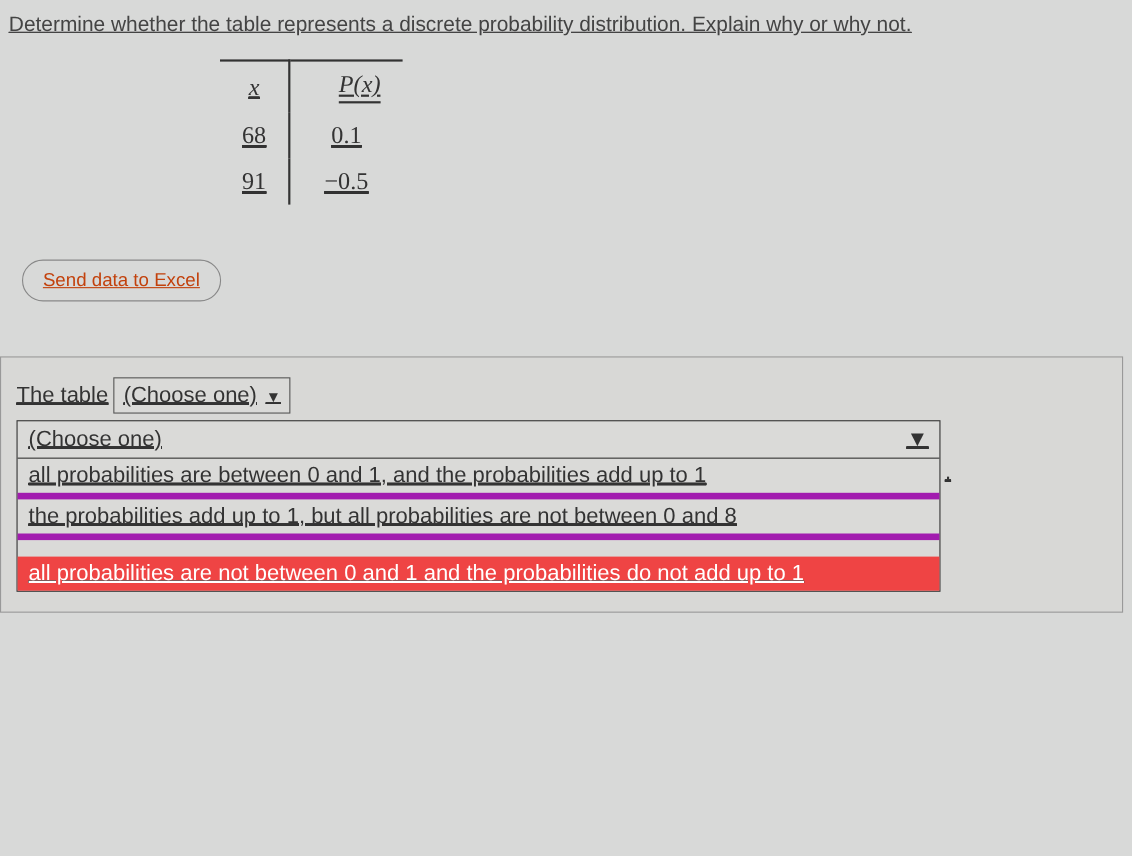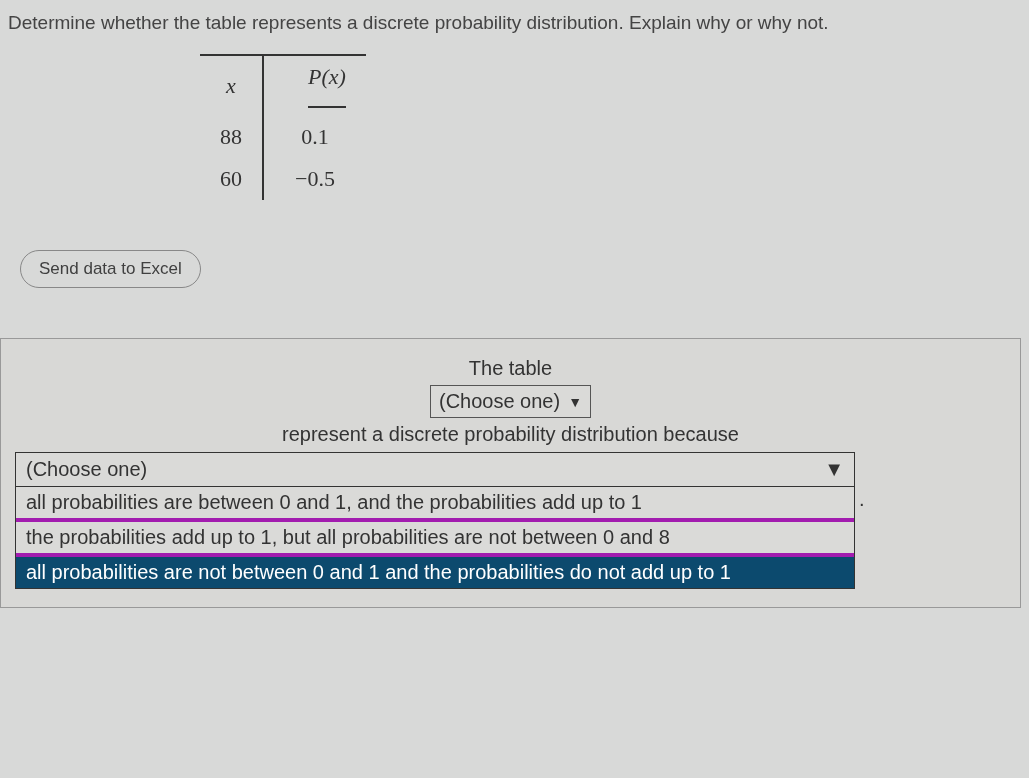--- a/index.html
+++ b/index.html
@@ -1,18 +1,19 @@
 <!DOCTYPE html>
 <html><head>
   <meta charset="utf-8">
   <style>
     * {
       box-sizing: border-box;
       margin: 0;
       padding: 0;
+      text-decoration: underline;
     }
     body {
       font-family: -apple-system, BlinkMacSystemFont, 'Segoe UI', Arial, sans-serif;
       background: #d8d9d8;
       width: 1029px;
       height: 778px;
       padding: 0;
       color: #333;
     }
     .question-text {
@@ -35,33 +36,33 @@
     .header-row th {
       font-weight: normal;
       font-style: italic;
     }
     .header-divider {
       border-top: 2px solid #333;
     }
     .px-header {
       display: inline-block;
       border-bottom: 2px solid #333;
-      padding-bottom: 16px;
+      padding-bottom: 2px;
       margin-left: 24px;
     }
     .x-col {
       border-right: 2px solid #333;
     }
     .table-bottom {
       border-bottom: 2px solid #333;
     }
     .excel-button {
       font-family: -apple-system, BlinkMacSystemFont, 'Segoe UI', Arial, sans-serif;
       font-size: 17px;
-      color: #404040;
+      color: #c2410c;
       background: transparent;
       border: 1.5px solid #888;
       border-radius: 20px;
       padding: 8px 18px;
       cursor: pointer;
       margin-top: 50px;
       margin-left: -180px;
     }
     .answer-box {
       margin-top: 50px;
@@ -71,21 +72,20 @@
       margin-left: 0;
       margin-right: 8px;
     }
     .answer-line {
       font-size: 20px;
       color: #333;
       display: flex;
       align-items: center;
       flex-wrap: wrap;
       gap: 5px;
-      flex-direction: column;
     }
     .dropdown-closed {
       display: inline-flex;
       align-items: center;
       border: 1.5px solid #555;
       background: #dadad8;
       padding: 4px 8px;
       font-size: 20px;
       white-space: nowrap;
     }
@@ -104,28 +104,29 @@
       display: flex;
       justify-content: space-between;
       align-items: center;
       padding: 5px 10px;
       font-size: 20px;
       border-bottom: 1.5px solid #333;
     }
     .dropdown-option {
       padding: 4px 10px;
       font-size: 20px;
-      border-bottom: 4px solid #a21caf;
+      border-bottom: 6px solid #a21caf;
     }
     .dropdown-option:last-child {
       border-bottom: none;
     }
     .dropdown-option.highlighted {
-      background: #0c4a6e;
+      background: #ef4444;
       color: white;
+      margin-top: 15px;
     }
     .period-after {
       font-size: 20px;
       margin-left: 4px;
       align-self: flex-start;
       margin-top: 42px;
     }
     .second-row {
       display: flex;
       align-items: flex-start;
@@ -140,41 +141,40 @@
 <div class="question-text">Determine whether the table represents a discrete probability distribution. Explain why or why not.</div>
 
 <div class="content-area">
   <table class="data-table">
     <tbody>
         <tr class="header-row">
       <th class="header-divider x-col">x</th>
       <th class="header-divider"><span class="px-header">P(x)</span></th>
     </tr>
     <tr>
-      <td class="x-col">88</td>
+      <td class="x-col">68</td>
       <td>0.1</td>
     </tr>
     <tr>
-      <td class="x-col">60</td>
+      <td class="x-col">91</td>
       <td>−0.5</td>
     </tr>
   </tbody>
     </table>
 
   <button class="excel-button">Send data to Excel</button>
 </div>
 
 <div class="answer-box">
   <div class="answer-line">
     <span>The table</span>
     <span class="dropdown-closed">
       <span>(Choose one)</span>
       <span class="arrow-down">▼</span>
     </span>
-    <span>represent a discrete probability distribution because</span>
   </div>
 
   <div class="second-row">
     <div class="dropdown-open">
       <div class="dropdown-selected-header">
         <span>(Choose one)</span>
         <span class="arrow-down">▼</span>
       </div>
       <div class="options-container">
         <div class="dropdown-option">all probabilities are between 0 and 1, and the probabilities add up to 1</div>

